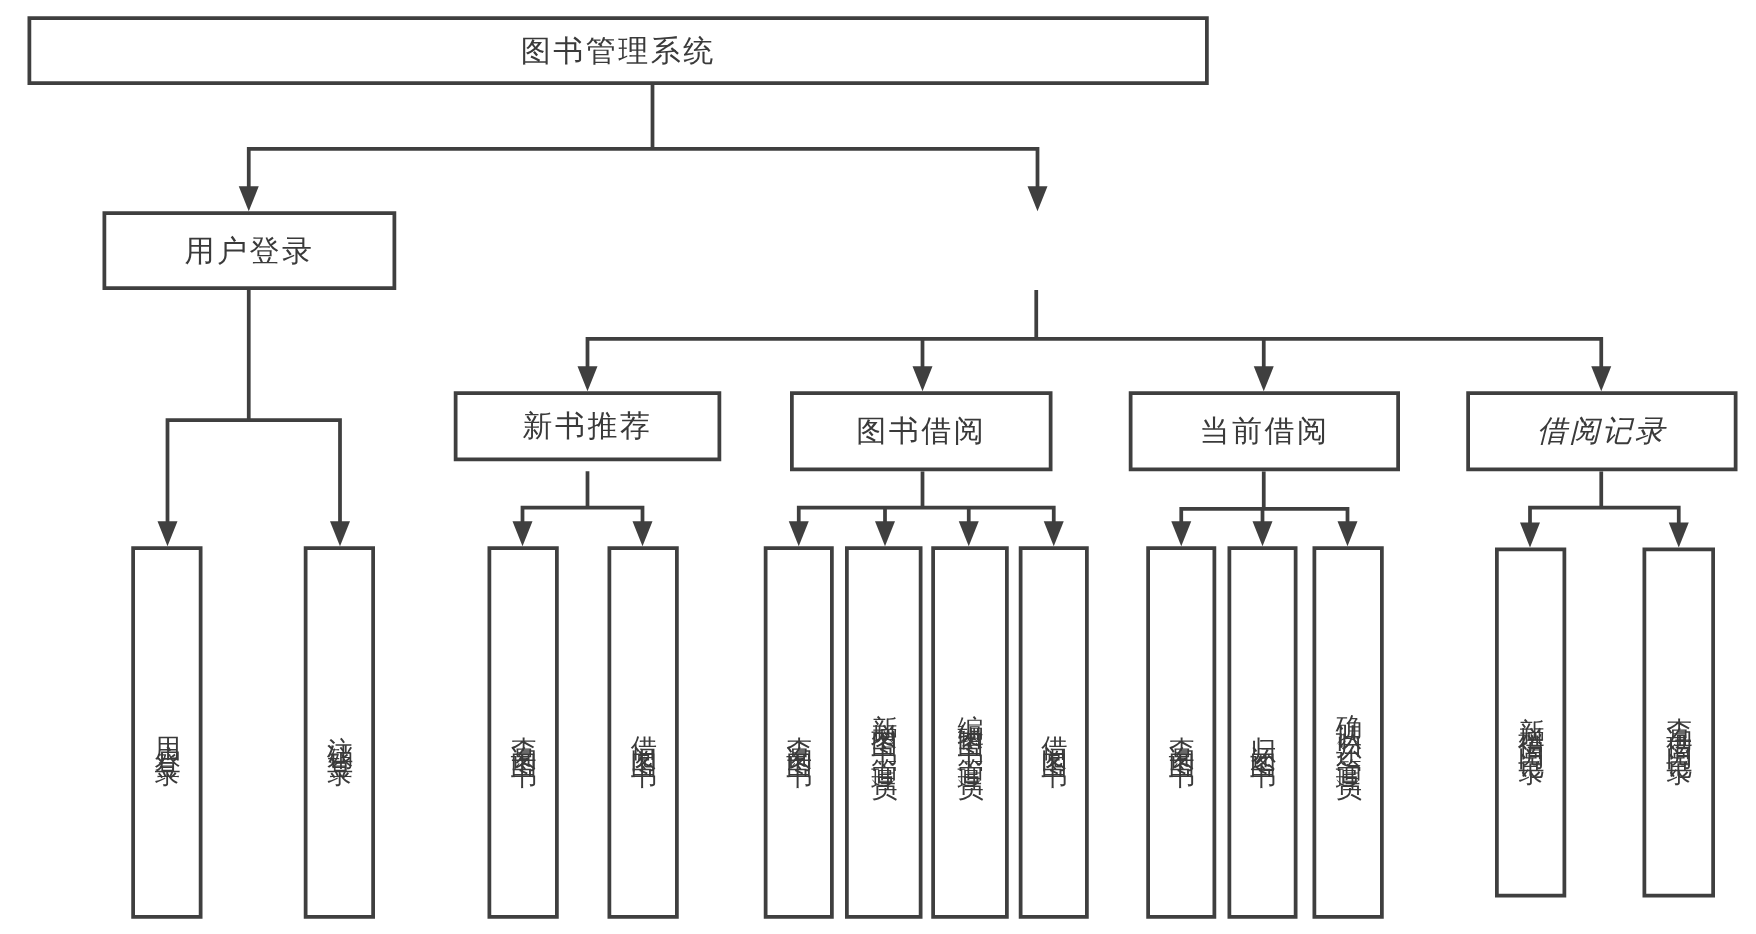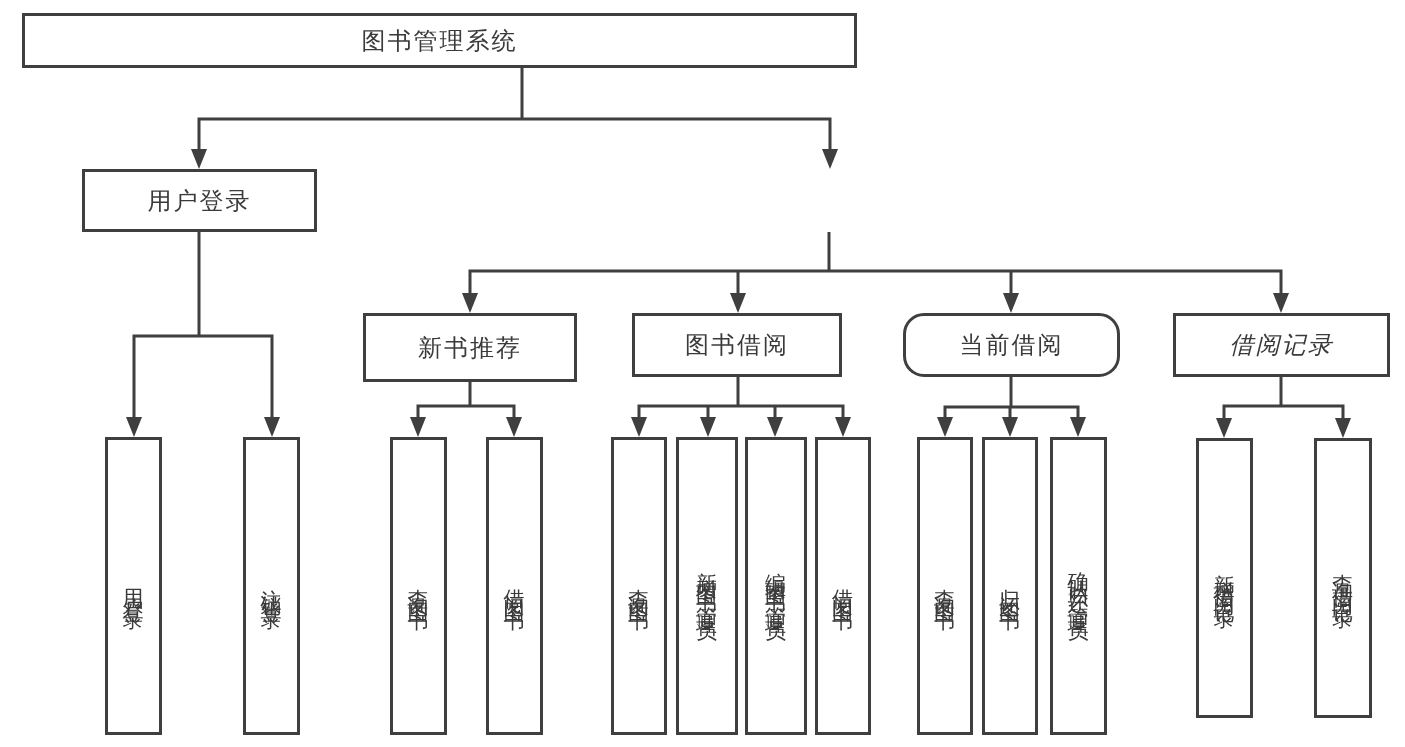--- a/index.html
+++ b/index.html
@@ -114,27 +114,27 @@
     <path class="arrow" d="M937 417 L953 417 L945 437 Z"></path>
     <path class="arrow" d="M1002 417 L1018 417 L1010 437 Z"></path>
     <path class="arrow" d="M1070 417 L1086 417 L1078 437 Z"></path>
 
     <path class="wire" d="M1281 377 V406"></path>
     <path class="wire" d="M1224 422 V406 H1343 V422"></path>
     <path class="arrow" d="M1216 418 L1232 418 L1224 438 Z"></path>
     <path class="arrow" d="M1335 418 L1351 418 L1343 438 Z"></path>
   </svg>
 
-  <div class="box h" style="left:22px; top:13px; width:835px; height:55px;">图书管理系统</div>
+  <div class="box h" style="left:22px; top:13px; width:945px; height:55px;">图书管理系统</div>
 
   <div class="box h" style="left:82px; top:169px; width:235px; height:63px;">用户登录</div>
 
-  <div class="box h" style="left:363px; top:313px; width:214px; height:69px;">新书推荐</div>
+  <div class="box h" style="left:363px; top:313px; width:214px; height:56px;">新书推荐</div>
   <div class="box h" style="left:632px; top:313px; width:210px; height:64px;">图书借阅</div>
-  <div class="box h" style="left:903px; top:313px; width:217px; height:64px;border-radius:21px;">当前借阅</div>
+  <div class="box h" style="left:903px; top:313px; width:217px; height:64px;">当前借阅</div>
   <div class="box h" style="left:1173px; top:313px; width:217px; height:64px;font-style:italic;">借阅记录</div>
 
   <div class="box v" style="left:105px; top:437px; width:57px; height:298px;">用户登录</div>
   <div class="box v" style="left:243px; top:437px; width:57px; height:298px;">注销登录</div>
 
   <div class="box v" style="left:390px; top:437px; width:57px; height:298px;">查询图书</div>
   <div class="box v" style="left:486px; top:437px; width:57px; height:298px;">借阅图书</div>
 
   <div class="box v" style="left:611px; top:437px; width:56px; height:298px;">查询图书</div>
   <div class="box v" style="left:676px; top:437px; width:62px; height:298px;">新增图书（管理员）</div>

